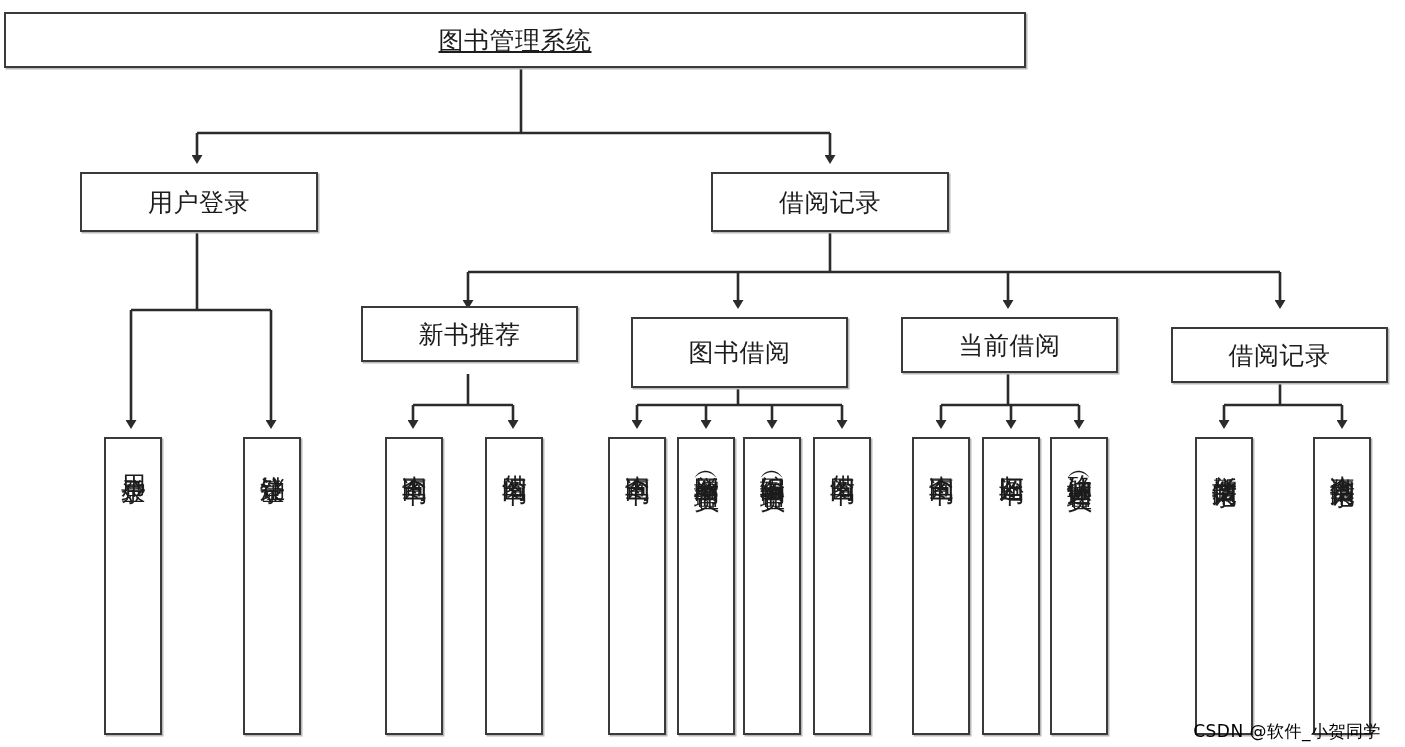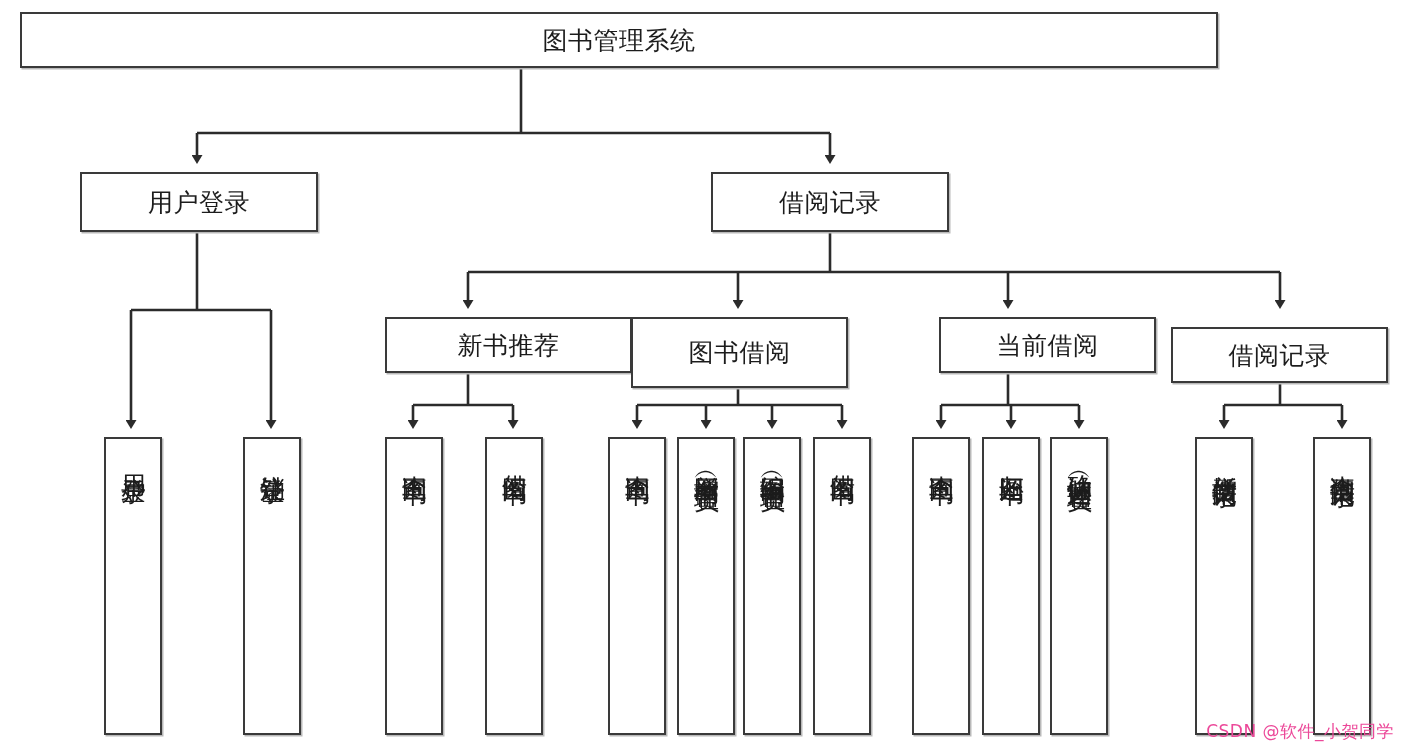--- a/index.html
+++ b/index.html
@@ -57,24 +57,24 @@
   .node.leaf .lbl {
     writing-mode: vertical-rl;
     text-orientation: upright;
     font-size: 25px;
     line-height: 1.12;
     letter-spacing: 2px;
     white-space: nowrap;
   }
   #watermark {
     position: absolute;
-    right: 11px;
+    right: 24px;
     bottom: 4px;
     font-size: 17px;
-    color: #ec4899;
+    color: #000000;
     letter-spacing: 0.5px;
     z-index: 5;
     white-space: nowrap;
   }
 </style>
 </head>
 <body>
 
 <div id="canvas">
 
@@ -121,38 +121,38 @@
       <path d="M1011,405 L1011,421" marker-end="url(#arrow)"></path>
       <path d="M1079,405 L1079,421" marker-end="url(#arrow)"></path>
 
       <path d="M1280,374 L1280,405"></path>
       <path d="M1224,405 L1342,405"></path>
       <path d="M1224,405 L1224,421" marker-end="url(#arrow)"></path>
       <path d="M1342,405 L1342,421" marker-end="url(#arrow)"></path>
     </g>
   </svg>
 
-  <div class="node root horiz" style="left:20px; top:12px; width:1198px; height:56px;">
+  <div class="node root horiz" style="left:4px; top:12px; width:1022px; height:56px;text-decoration:underline;">
     <span class="lbl">图书管理系统</span>
   </div>
 
   <div class="node horiz" style="left:80px; top:172px; width:238px; height:60px;">
     <span class="lbl">用户登录</span>
   </div>
   <div class="node horiz" style="left:711px; top:172px; width:238px; height:60px;">
     <span class="lbl">借阅记录</span>
   </div>
 
-  <div class="node horiz" style="left:361px; top:317px; width:247px; height:56px;margin-left:24px;">
+  <div class="node horiz" style="left:361px; top:306px; width:217px; height:56px;">
     <span class="lbl">新书推荐</span>
   </div>
   <div class="node horiz" style="left:631px; top:317px; width:217px; height:71px;">
     <span class="lbl">图书借阅</span>
   </div>
-  <div class="node horiz" style="left:901px; top:317px; width:217px; height:56px;margin-left:38px;">
+  <div class="node horiz" style="left:901px; top:317px; width:217px; height:56px;">
     <span class="lbl">当前借阅</span>
   </div>
   <div class="node horiz" style="left:1171px; top:327px; width:217px; height:56px;">
     <span class="lbl">借阅记录</span>
   </div>
 
   <div class="node leaf" style="left:104px; top:437px; width:58px; height:298px;">
     <span class="lbl">用户登录</span>
   </div>
   <div class="node leaf" style="left:243px; top:437px; width:58px; height:298px;">

